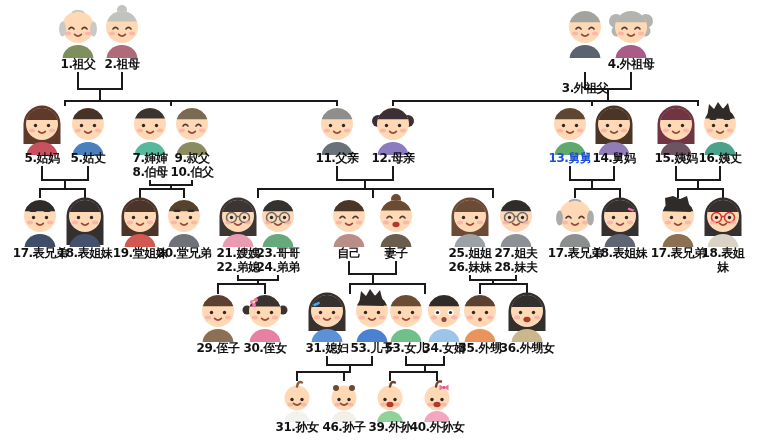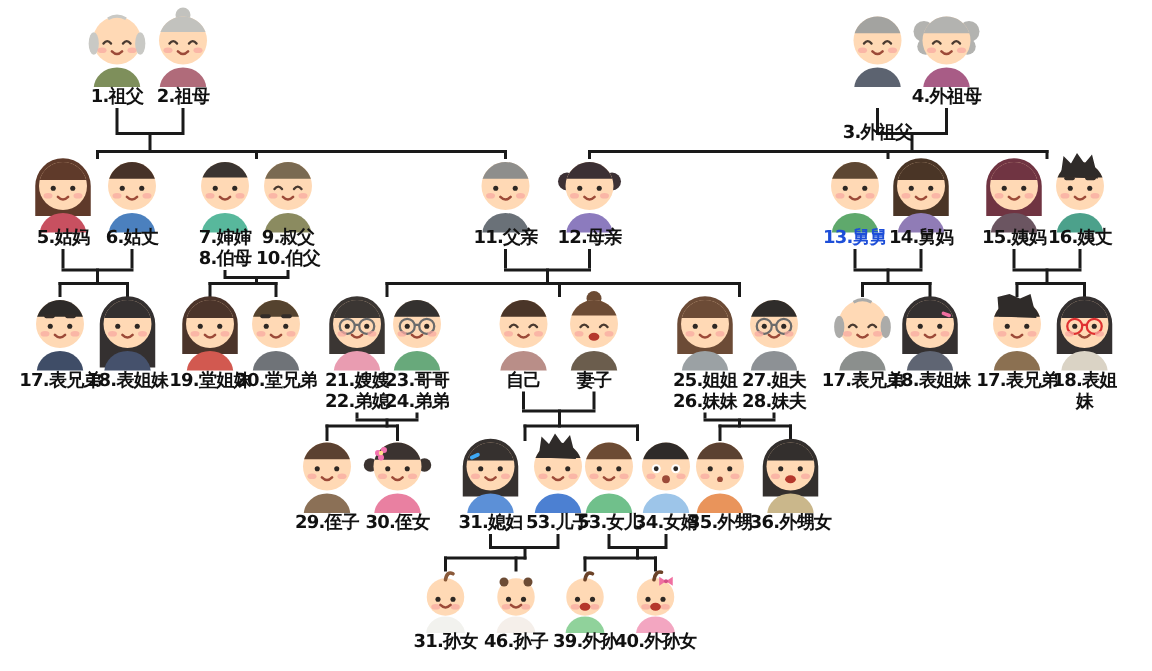--- a/index.html
+++ b/index.html
@@ -188,21 +188,21 @@
             <ellipse cx="24" cy="55" rx="15.5" ry="14" fill="#4B80BE"></ellipse>
             <circle cx="24" cy="23" r="16" fill="#FFD9B5"></circle>
             <path d="M 8.73697277732887 18.2 A 16 16 0 0 1 39.26302722267113 18.2 Z" fill="#473228"></path>
             <circle cx="17.5" cy="24.5" r="1.7" fill="#2E2824"></circle>
             <circle cx="30.5" cy="24.5" r="1.7" fill="#2E2824"></circle>
             <ellipse cx="14" cy="29.5" rx="3" ry="1.9" fill="#F8A9A2" opacity="0.75"></ellipse>
             <ellipse cx="34" cy="29.5" rx="3" ry="1.9" fill="#F8A9A2" opacity="0.75"></ellipse>
             <path d="M 20.6 30.3 q 3.4 3.4 6.8 0" stroke="#9C4A38" stroke-width="1.7" fill="none" stroke-linecap="round"></path>
           </svg></div>
       </div>
-      <div class="plabel" style="left: 88px; top: 151px; color: rgb(17, 17, 17);">6.姑丈</div>
+      <div class="plabel" style="left: 88px; top: 151px; color: rgb(17, 17, 17);">5.姑丈</div>
       <div class="person" style="left: 126px; top: 101px;">
         <div class="avatar"><svg width="48" height="54" viewBox="0 0 48 54" xmlns="http://www.w3.org/2000/svg">
             <ellipse cx="24" cy="55" rx="15.5" ry="14" fill="#58B89C"></ellipse>
             <circle cx="24" cy="23" r="16" fill="#FFD9B5"></circle>
             <path d="M 9.012004803843844 17.4 A 16 16 0 0 1 38.987995196156156 17.4 Z" fill="#3A3431"></path>
             <circle cx="17.5" cy="24.5" r="1.7" fill="#2E2824"></circle>
             <circle cx="30.5" cy="24.5" r="1.7" fill="#2E2824"></circle>
             <ellipse cx="14" cy="29.5" rx="3" ry="1.9" fill="#F8A9A2" opacity="0.75"></ellipse>
             <ellipse cx="34" cy="29.5" rx="3" ry="1.9" fill="#F8A9A2" opacity="0.75"></ellipse>
             <path d="M 20.6 30.3 q 3.4 3.4 6.8 0" stroke="#9C4A38" stroke-width="1.7" fill="none" stroke-linecap="round"></path>

